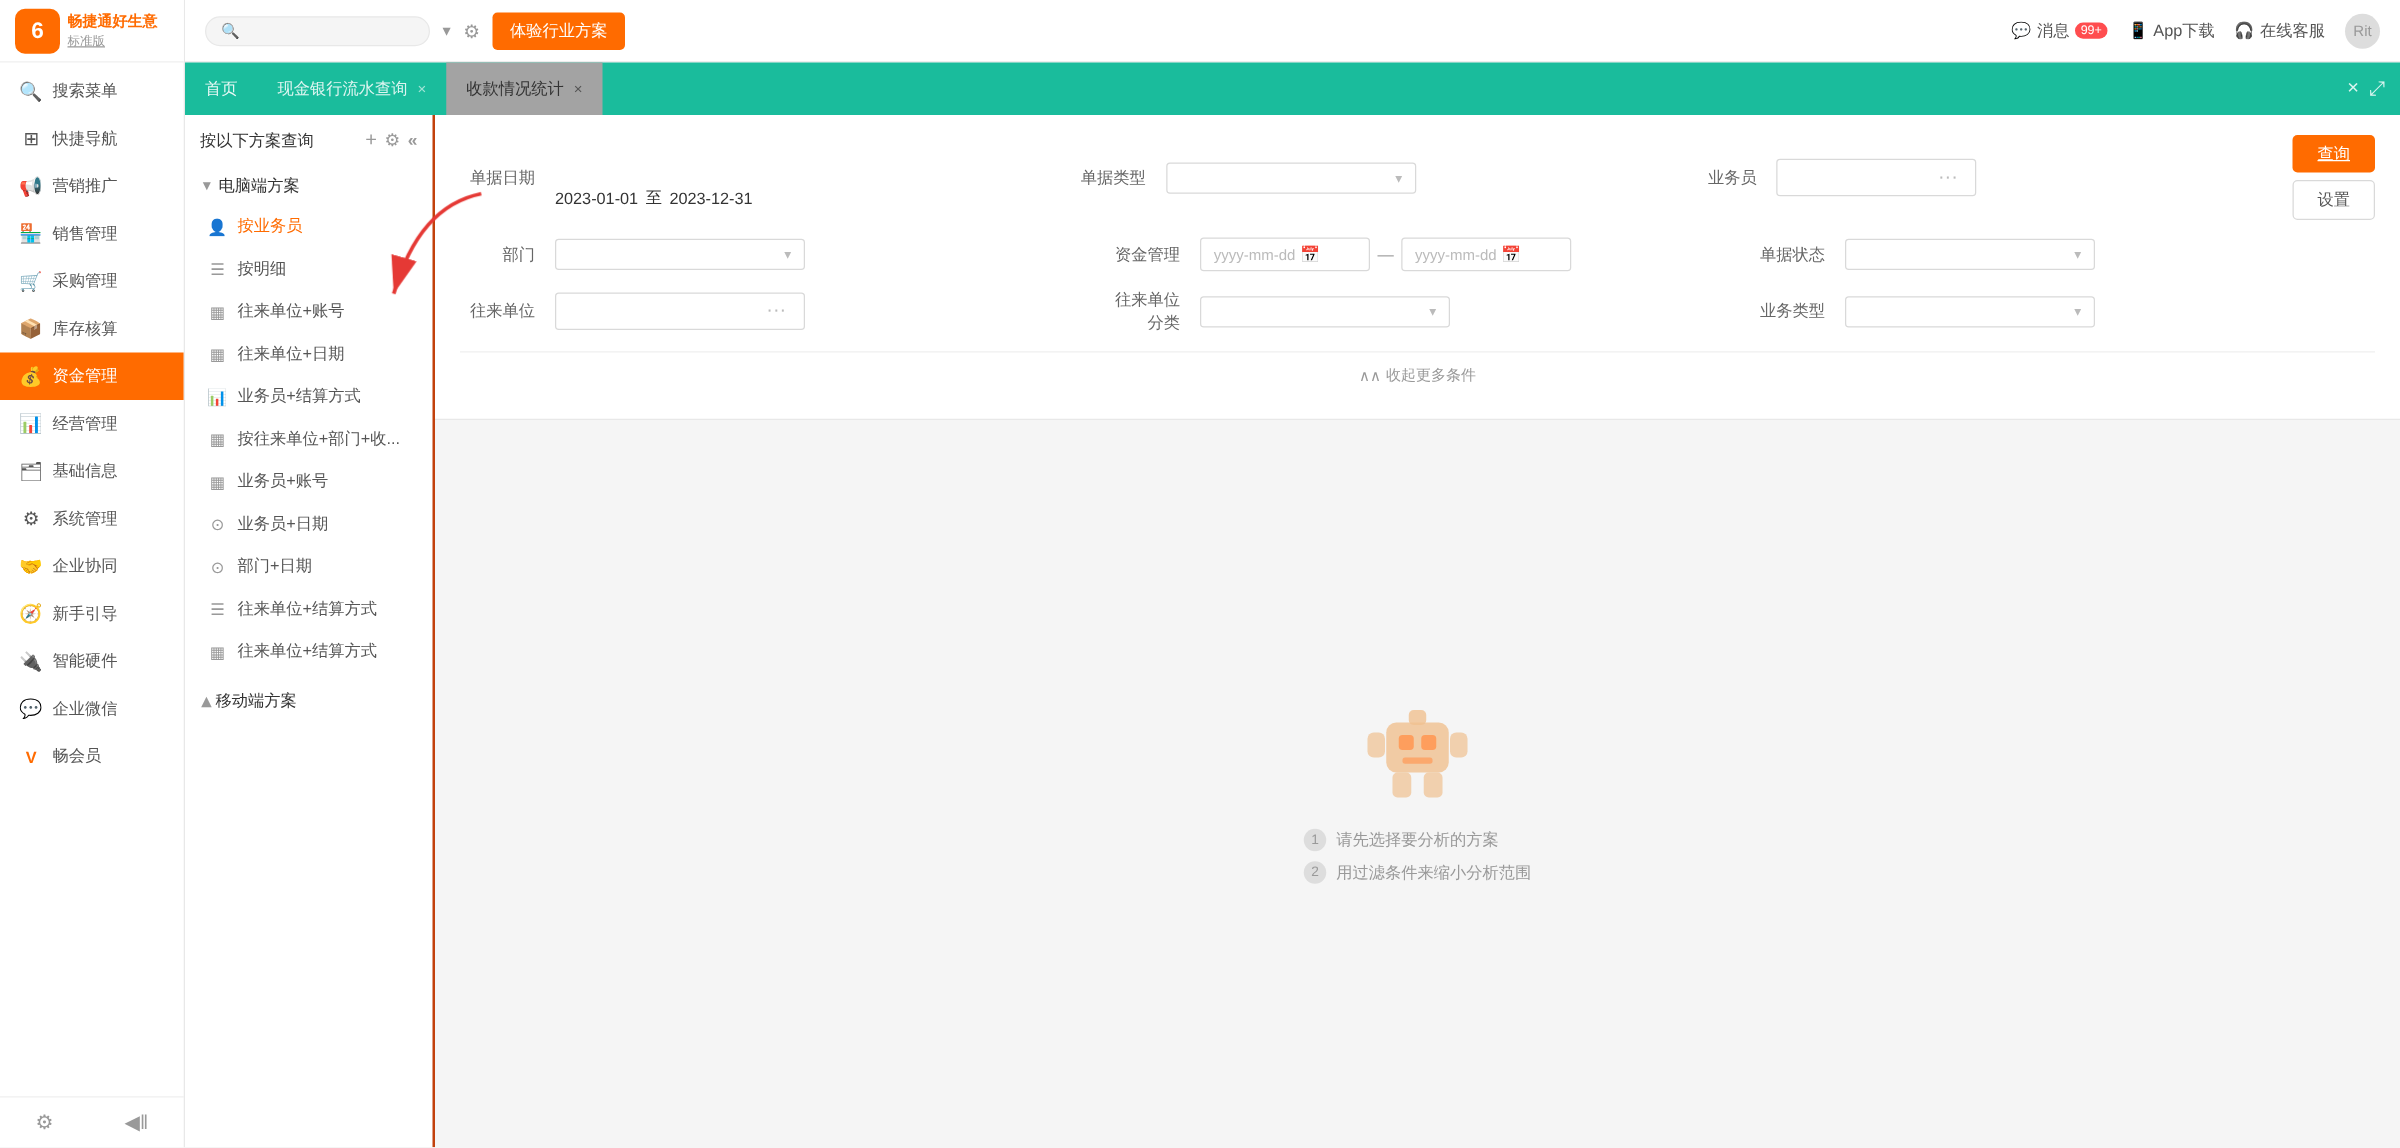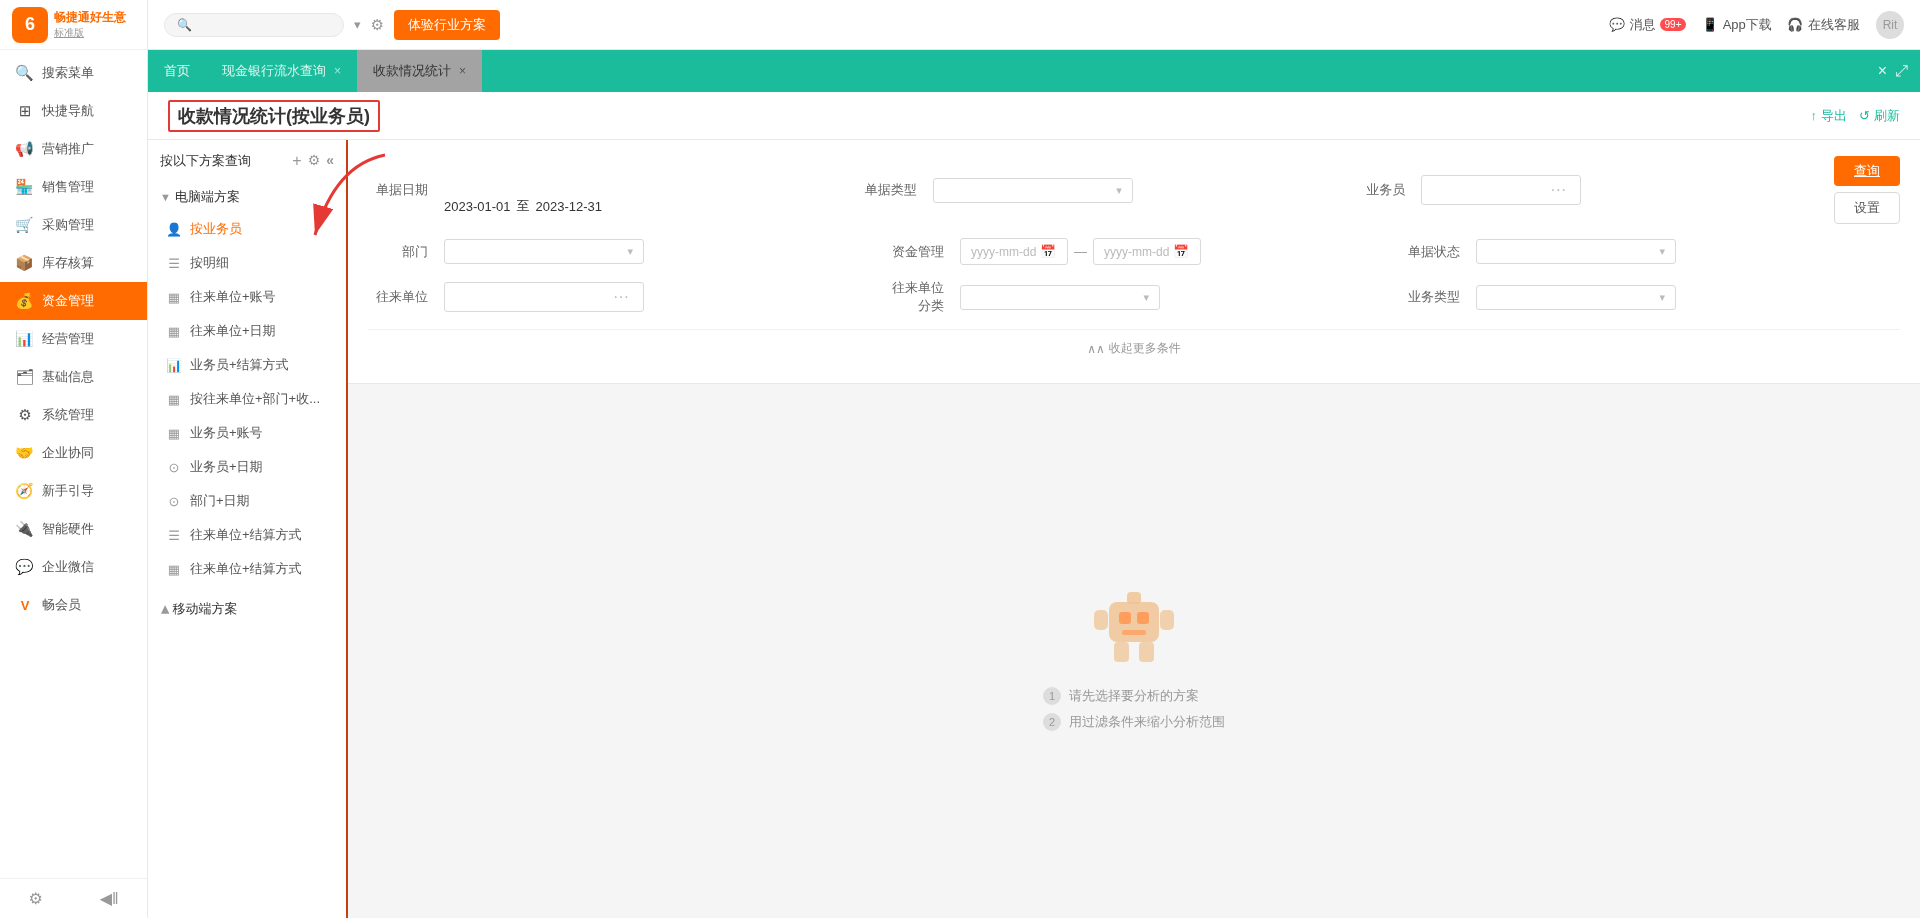--- a/index.html
+++ b/index.html
@@ -64,21 +64,21 @@
     .filter-row { display: flex; align-items: center; gap: 16px; margin-bottom: 14px; flex-wrap: wrap; }
     .filter-row:last-child { margin-bottom: 0; }
     .filter-label { font-size: 13px; color: #666; width: 60px; text-align: right; flex-shrink: 0; }
     .filter-control { display: flex; align-items: center; gap: 6px; flex: 1; }
     .date-quick-btns { display: flex; gap: 4px; }
     .date-btn { padding: 3px 8px; border: 1px solid #d9d9d9; border-radius: 3px; font-size: 12px; color: #555; cursor: pointer; background: #fff; }
     .date-btn.active { background: #1abc9c; color: #fff; border-color: #1abc9c; border-radius: 12px; }
     .date-range { display: flex; align-items: center; gap: 6px; font-size: 13px; color: #333; margin-top: 32px; }
     .select-control { border: 1px solid #d9d9d9; border-radius: 3px; padding: 5px 10px; font-size: 13px; color: #555; min-width: 160px; display: flex; align-items: center; justify-content: space-between; cursor: pointer; background: #fff; }
     .select-control .chevron { color: #bbb; font-size: 11px; }
-    .date-input { border: 1px solid #d9d9d9; border-radius: 3px; padding: 5px 10px; font-size: 12px; color: #bbb; width: 108px; display: flex; align-items: center; gap: 4px; background: #fff; cursor: pointer; }
+    .date-input { border: 1px solid #d9d9d9; border-radius: 3px; padding: 5px 10px; font-size: 12px; color: #bbb; width: 136px; display: flex; align-items: center; gap: 4px; background: #fff; cursor: pointer; }
     .dash { color: #999; }
     .calendar-icon { color: #bbb; font-size: 13px; }
     .more-dots { color: #bbb; font-size: 16px; cursor: pointer; padding: 0 4px; }
     .query-btn { background: #ff6b00; color: white; border: none; border-radius: 4px; padding: 6px 20px; font-size: 13px; cursor: pointer; text-decoration: underline; }
     .set-btn { background: #fff; color: #555; border: 1px solid #d9d9d9; border-radius: 4px; padding: 6px 16px; font-size: 13px; cursor: pointer; }
     .btn-group { display: flex; flex-direction: column; gap: 6px; }
     .collapse-bar { display: flex; align-items: center; justify-content: center; padding: 10px; background: #fff; border-top: 1px solid #f0f0f0; cursor: pointer; color: #999; font-size: 12px; gap: 4px; }
 
     
     .empty-state { flex: 1; display: flex; flex-direction: column; align-items: center; justify-content: center; background: #f5f5f5; gap: 12px; }
@@ -215,33 +215,20 @@
     <div class="tab active">
       <span>收款情况统计</span>
       <span class="tab-close">×</span>
     </div>
     <div class="tabbar-right">
       <span class="tabbar-icon-btn">×</span>
       <span class="tabbar-icon-btn">⤢</span>
     </div>
   </div>
 
-  <div class="page-header">
-    <div class="page-title red-box">收款情况统计(按业务员)</div>
-    <div class="page-actions">
-      <div class="action-btn">
-        <span>↑</span>
-        <span>导出</span>
-      </div>
-      <div class="action-btn">
-        <span>↺</span>
-        <span>刷新</span>
-      </div>
-    </div>
-  </div>
 
   <div class="content">
 
     <div class="left-panel">
       <div class="panel-header">
         <span class="panel-title">按以下方案查询</span>
         <div class="panel-actions">
           <span style="cursor:pointer;color:#999;font-size:16px;">+</span>
           <span style="cursor:pointer;color:#999;font-size:14px;">⚙</span>
           <span style="cursor:pointer;color:#999;font-size:14px;font-weight:bold;">«</span>

